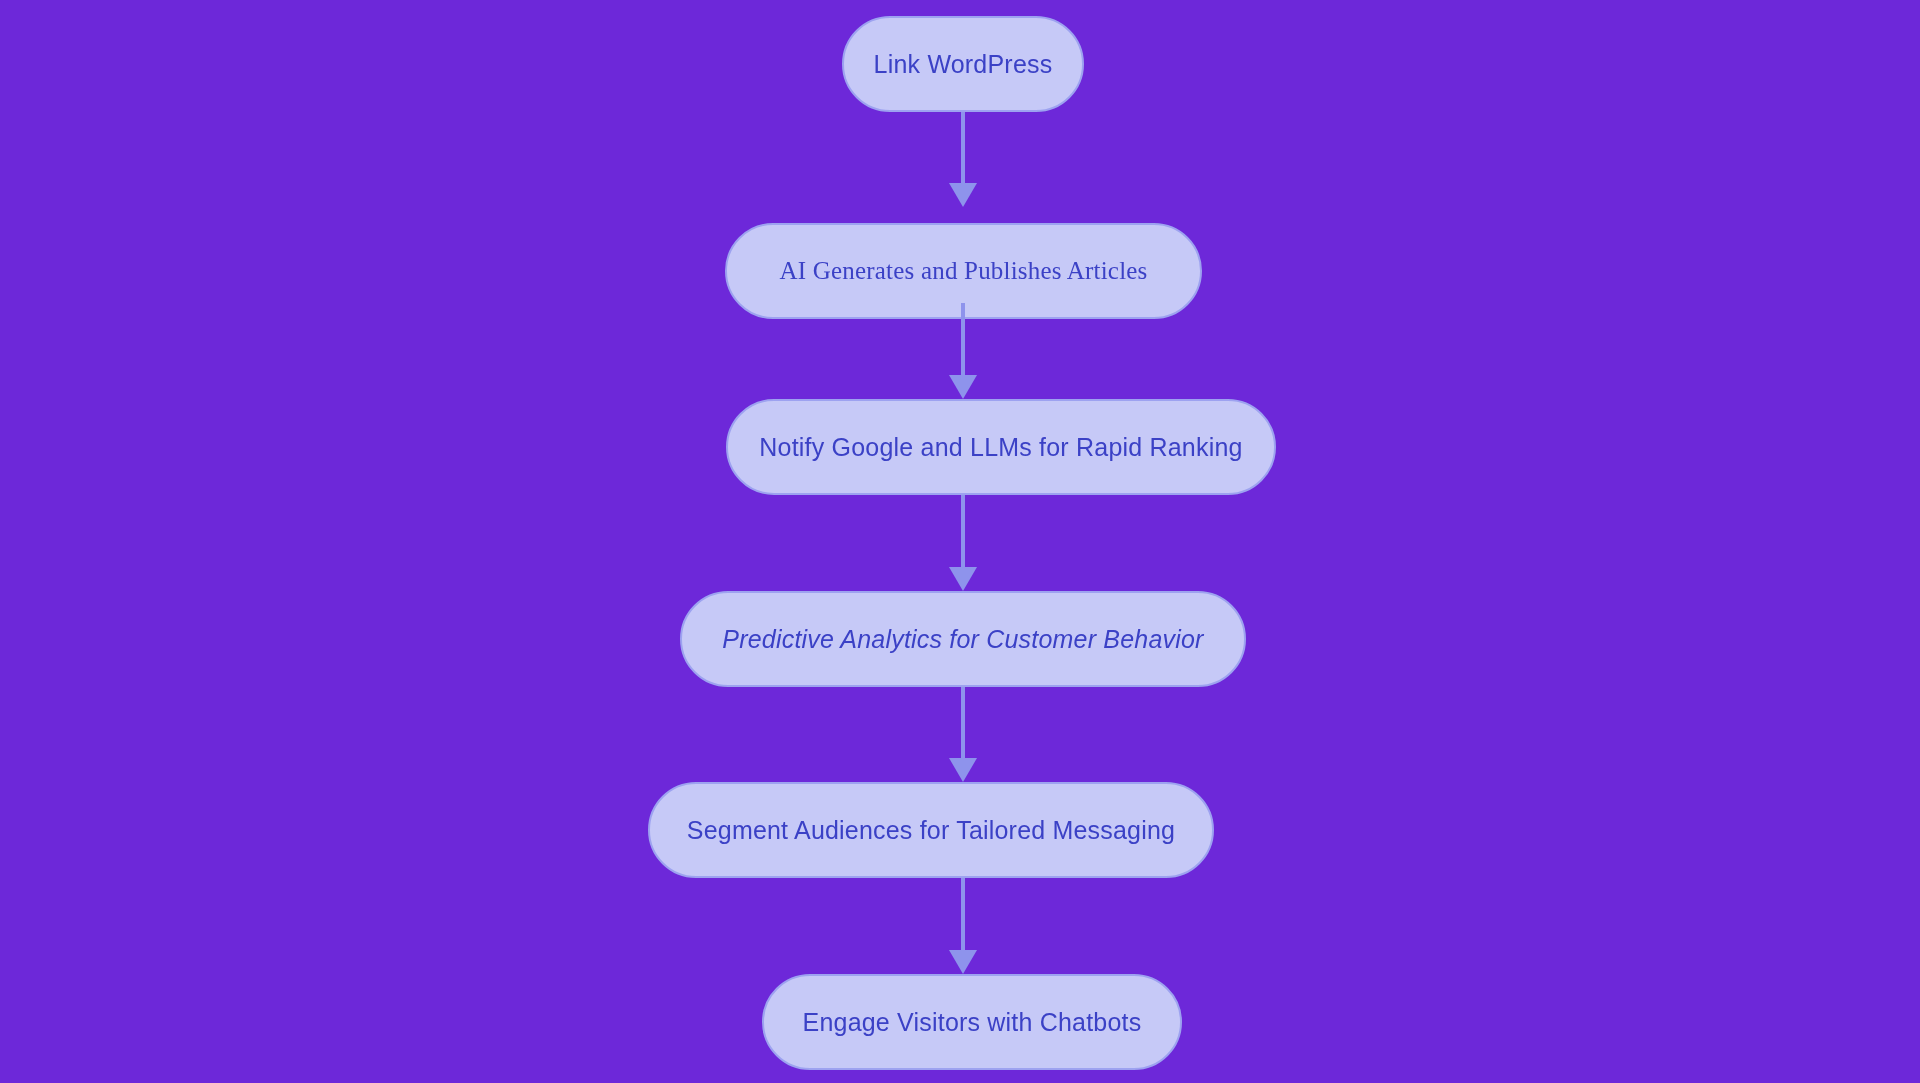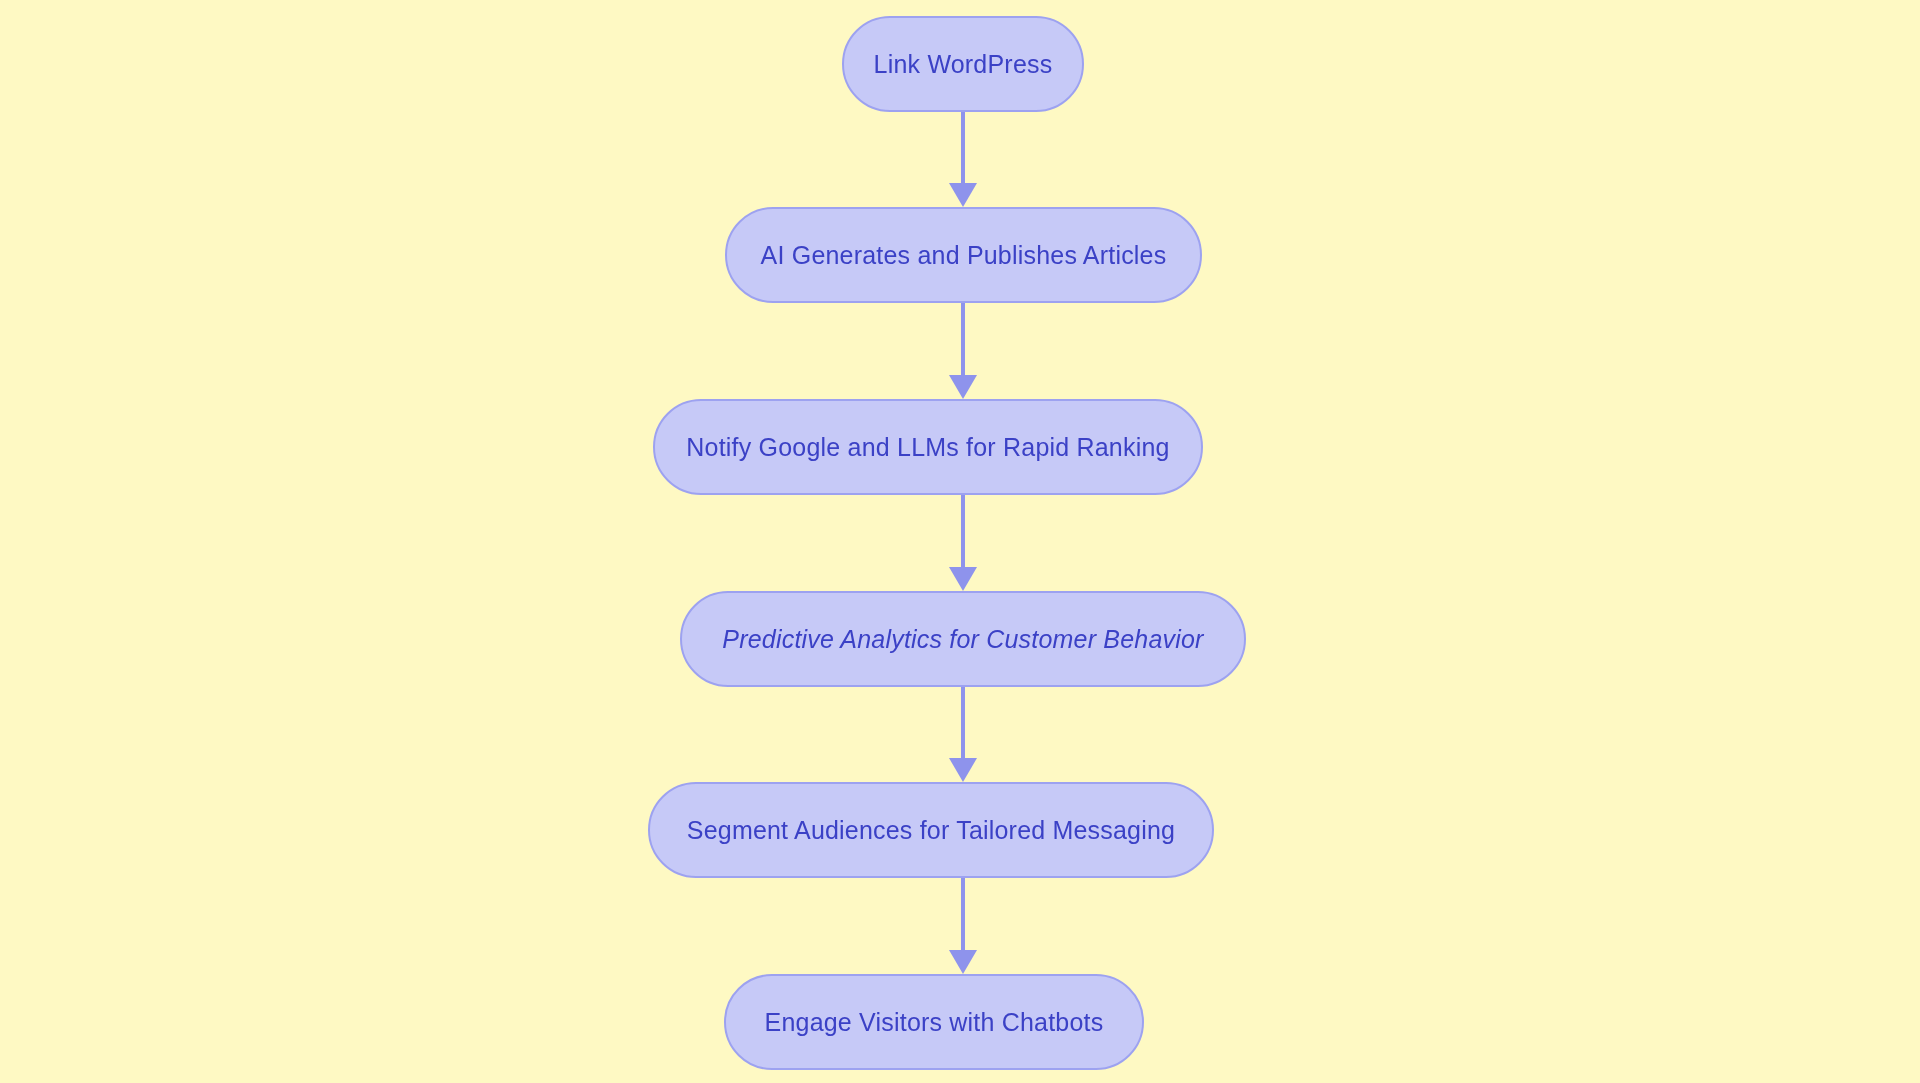--- a/index.html
+++ b/index.html
@@ -4,45 +4,45 @@
 <style>
   html, body {
     margin: 0;
     padding: 0;
     background: #ffffff;
   }
   .canvas {
     position: relative;
     width: 1920px;
     height: 1083px;
-    background: #fef9c3;
+    background: #6d28d9;
     overflow: hidden;
     font-family: "Liberation Sans", sans-serif;
   }
   .node {
     position: absolute;
     height: 96px;
     box-sizing: border-box;
     background: #c6c9f7;
     border: 2px solid #9da2f0;
     border-radius: 48px;
     display: flex;
     align-items: center;
     justify-content: center;
     color: #3b41c6;
     font-size: 25px;
     letter-spacing: 0.2px;
     white-space: nowrap;
   }
   .n1 { left: 842px; top: 16px;  width: 242px; }
-  .n2 { left: 725px; top: 207px; width: 477px; }
-  .n3 { left: 653px; top: 399px; width: 550px; align-items: center; }
+  .n2 { left: 725px; top: 223px; width: 477px; font-family: Liberation Serif, serif; }
+  .n3 { left: 726px; top: 399px; width: 550px; align-items: center; }
   .n4 { left: 680px; top: 591px; width: 566px; font-style: italic; }
   .n5 { left: 648px; top: 782px; width: 566px; }
-  .n6 { left: 724px; top: 974px; width: 420px; }
+  .n6 { left: 762px; top: 974px; width: 420px; }
 
   .connector {
     position: absolute;
     left: 949px;
     width: 28px;
   }
   .c1 { top: 112px; height: 95px; }
   .c2 { top: 303px; height: 96px; }
   .c3 { top: 495px; height: 96px; }
   .c4 { top: 687px; height: 95px; }

